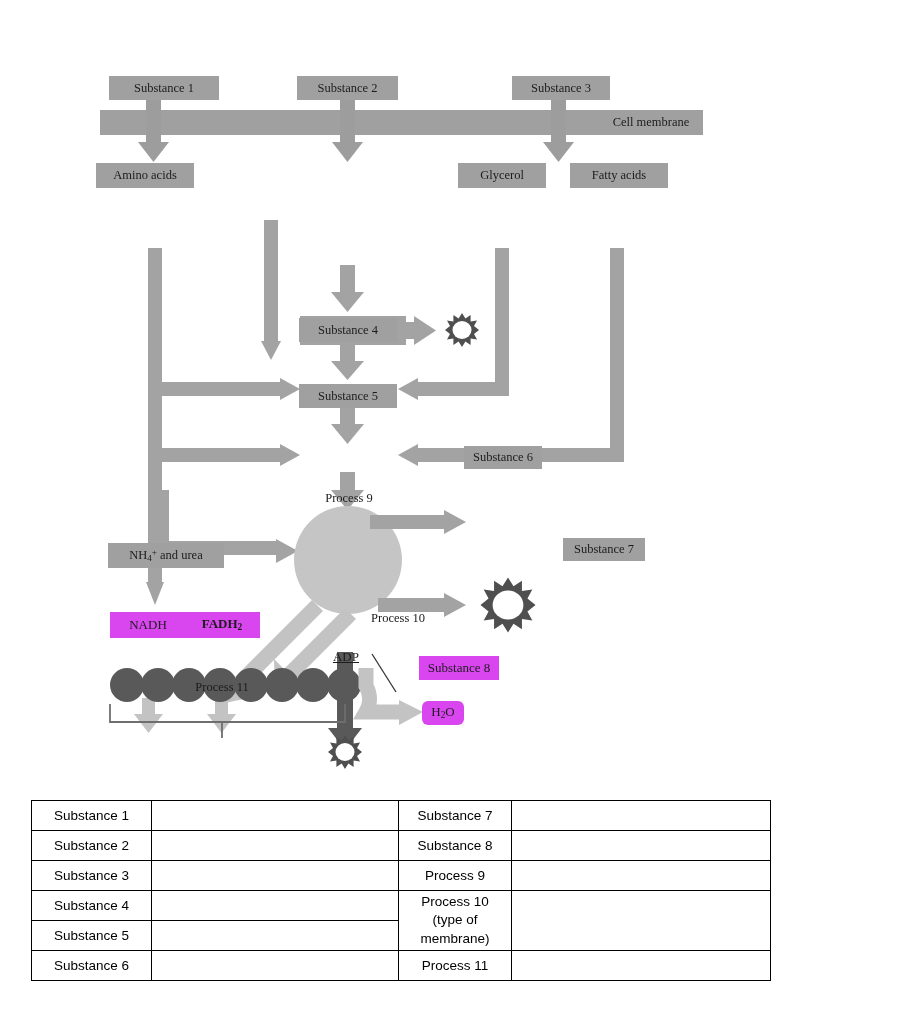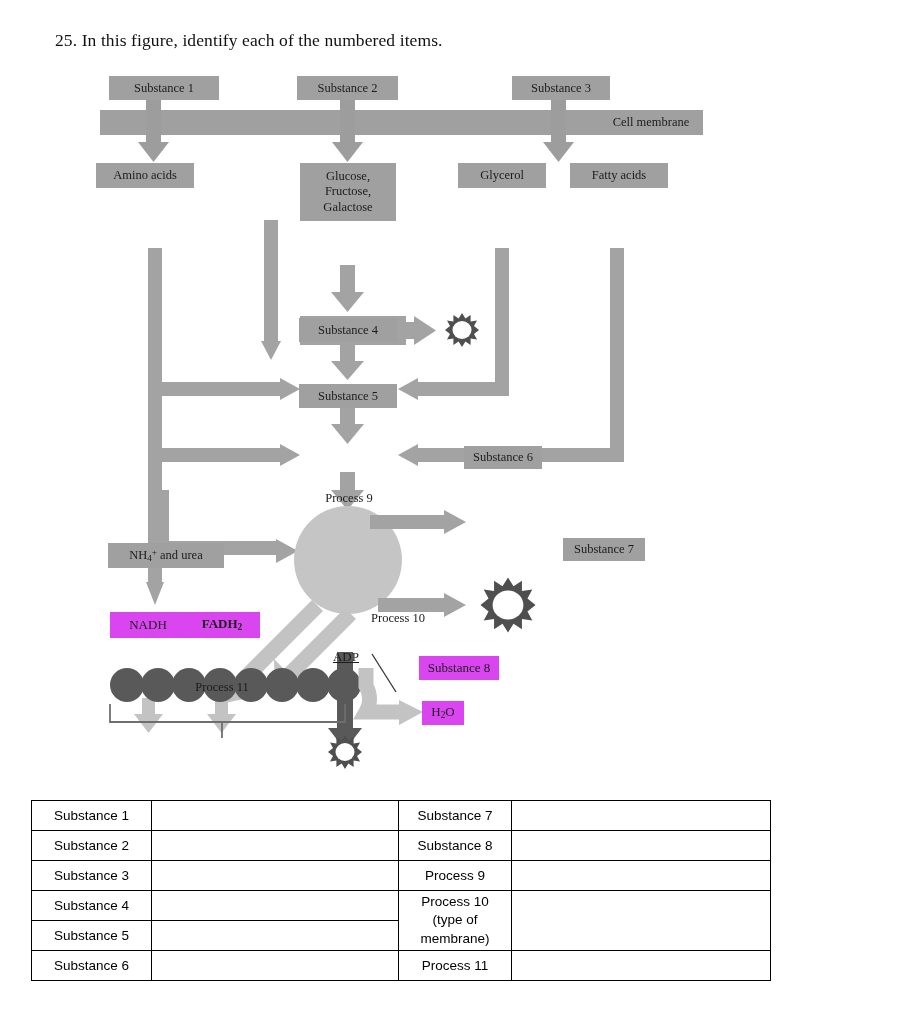--- a/index.html
+++ b/index.html
@@ -36,21 +36,20 @@
   .ans2{width:268px;}
   .multi{line-height:1.35;}
   sub{font-size:.72em;vertical-align:-.22em;}
   sup{font-size:.72em;vertical-align:.45em;}
 </style>
 </head>
 <body>
 
 <div id="stage">
 
-  <div class="question">25. In this figure, identify each of the numbered items.</div>
 
   <div id="figure">
 
     <svg width="924" height="730" viewBox="0 0 924 730">
       <defs>
         <g id="burst-small">
           <path d="M0,-17 L3.4,-11.5 L8.6,-15 L8.6,-8.6 L15,-9.5 L12,-4 L17,0 L12,4 L15,9.5
                    L8.6,8.6 L8.6,15 L3.4,11.5 L0,17 L-3.4,11.5 L-8.6,15 L-8.6,8.6 L-15,9.5
                    L-12,4 L-17,0 L-12,-4 L-15,-9.5 L-8.6,-8.6 L-8.6,-15 L-3.4,-11.5 Z" fill="#4f4f4f"></path>
           <ellipse cx="0" cy="0" rx="9.5" ry="9" fill="#ffffff"></ellipse>
@@ -205,26 +204,20 @@
     </svg>
 
     <div class="fig-label bx" style="left:109px;top:16px;width:110px;height:24px;">Substance 1</div>
     <div class="fig-label bx" style="left:297px;top:16px;width:101px;height:24px;">Substance 2</div>
     <div class="fig-label bx" style="left:512px;top:16px;width:98px;height:24px;">Substance 3</div>
 
     <div class="fig-label plain" style="left:596px;top:50px;width:110px;height:25px;">Cell membrane</div>
 
     <div class="fig-label bx" style="left:96px;top:103px;width:98px;height:25px;">Amino acids</div>
 
-    <div class="fig-label bx" style="left:300px;top:103px;width:96px;height:58px;
-                flex-direction:column;line-height:1.22;">
-      <span>Glucose,</span>
-      <span>Fructose,</span>
-      <span>Galactose</span>
-    </div>
 
     <div class="fig-label bx" style="left:458px;top:103px;width:88px;height:25px;">Glycerol</div>
     <div class="fig-label bx" style="left:570px;top:103px;width:98px;height:25px;">Fatty acids</div>
 
     <div class="fig-label bx" style="left:299px;top:258px;width:98px;height:24px;">Substance 4</div>
     <div class="fig-label bx" style="left:299px;top:324px;width:98px;height:24px;">Substance 5</div>
     <div class="fig-label bx" style="left:464px;top:386px;width:78px;height:23px;">Substance 6</div>
     <div class="fig-label bx" style="left:563px;top:478px;width:82px;height:23px;">Substance 7</div>
 
     <div class="fig-label plain" style="left:305px;top:428px;width:88px;height:20px;">Process 9</div>
@@ -237,21 +230,21 @@
     <div class="fig-label bx-lt" style="left:184px;top:552px;width:76px;height:26px;font-weight:bold;">
       <span>FADH<sub>2</sub></span>
     </div>
 
     <div class="fig-label plain" style="left:322px;top:587px;width:48px;height:20px;font-size:13px;text-decoration:underline;">ADP</div>
 
     <div class="fig-label plain" style="left:355px;top:549px;width:86px;height:18px;">Process 10</div>
 
     <div class="fig-label bx-lt" style="left:419px;top:596px;width:80px;height:24px;">Substance 8</div>
 
-    <div class="fig-label bx-lt" style="left:422px;top:641px;width:42px;height:24px;">
+    <div class="fig-label bx-lt" style="left:422px;top:641px;width:42px;height:24px;border-radius:6px;">
       <span>H<sub>2</sub>O</span>
     </div>
 
     <div class="fig-label plain" style="left:172px;top:618px;width:100px;height:18px;">Process 11</div>
 
   </div>
 
   <table id="tbl">
     <tbody>
         <tr>

